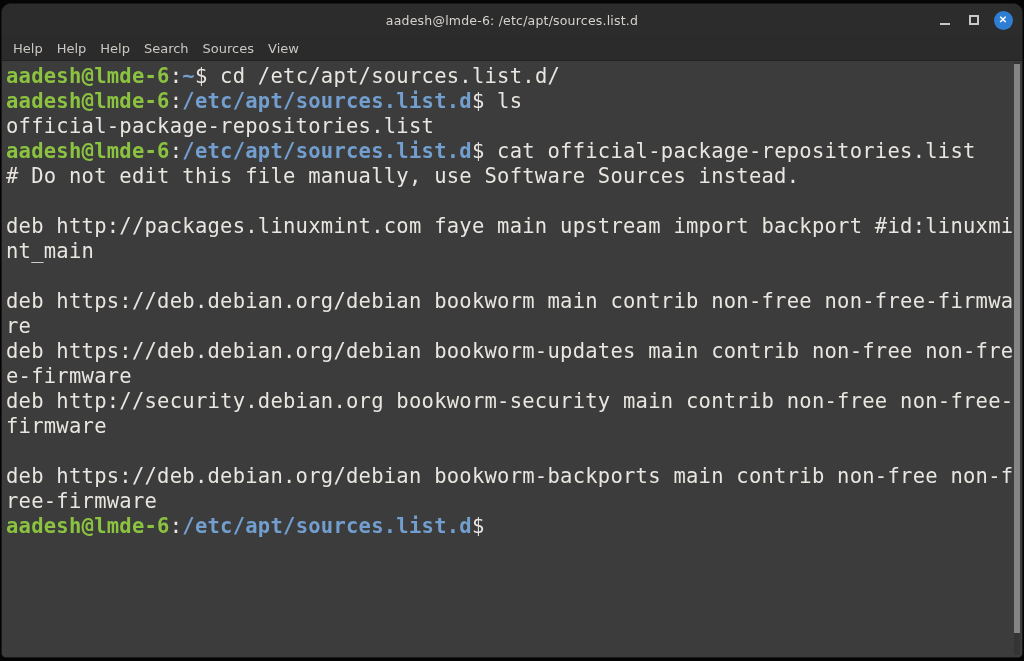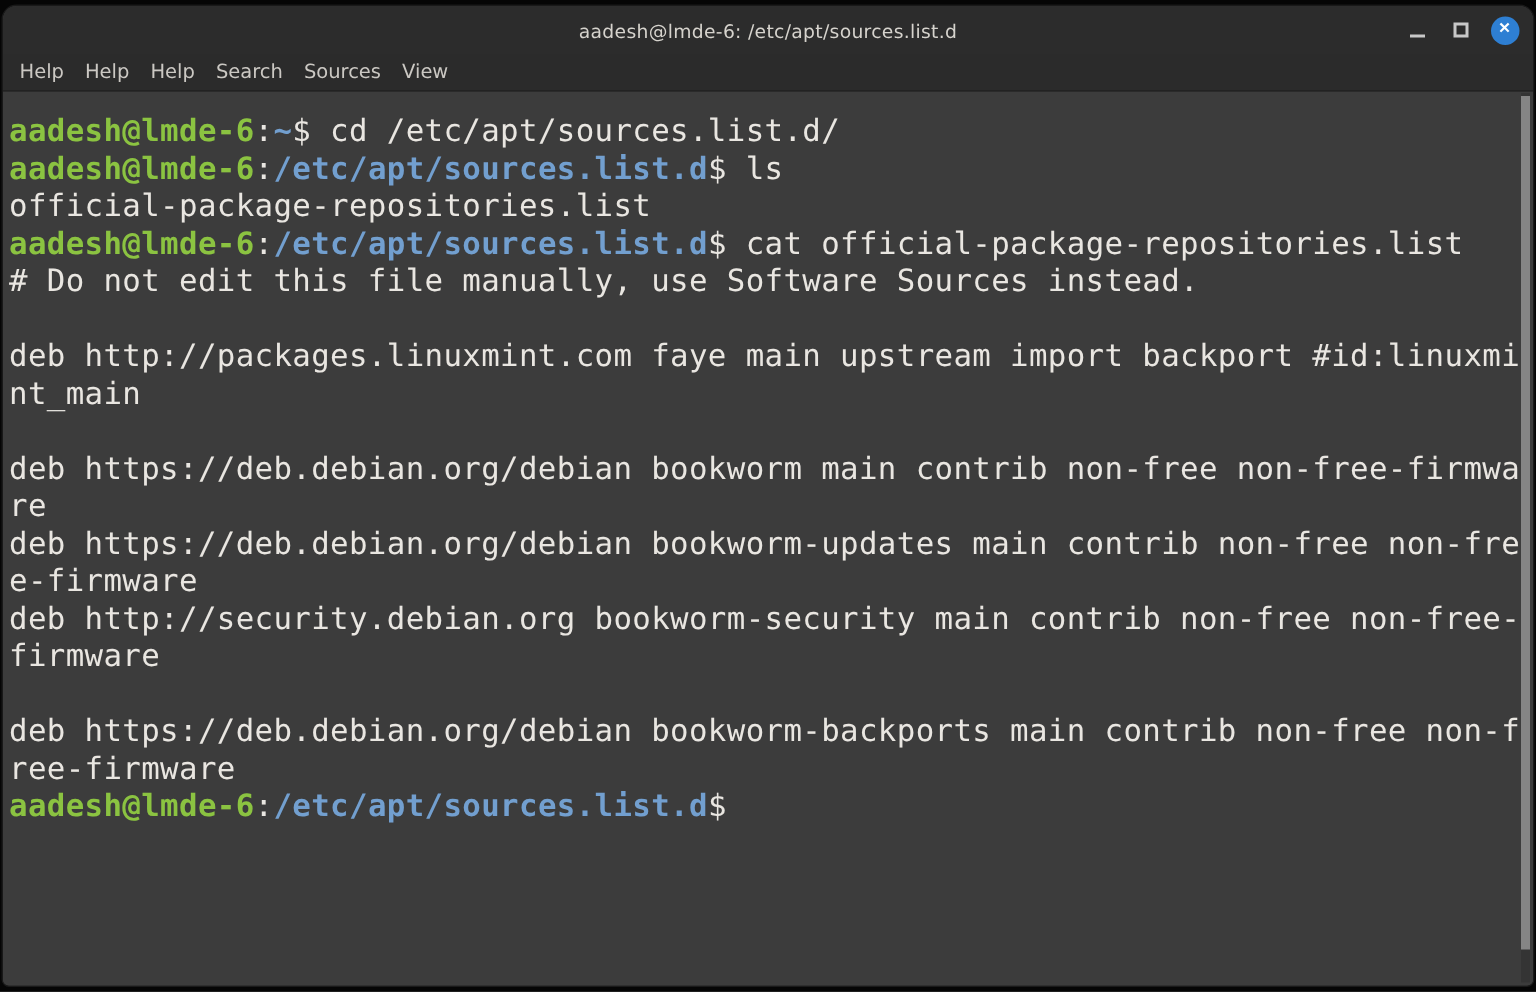--- a/index.html
+++ b/index.html
@@ -51,21 +51,21 @@
     color: #cbc8c3; font-size: 13px; padding: 0 7px; cursor: default;
   }
 
   
   .terminal {
     position: absolute; top: 58px; left: 0; right: 0; bottom: 0;
     background: #3c3c3c;
     font-family: "DejaVu Sans Mono", monospace;
     font-size: 20.5px; line-height: 25px; letter-spacing: 0.25px;
     color: var(--c-fg, #e9e6e1);
-    padding: 13px 0 0 4px;
+    padding: 2px 0 0 4px;
     white-space: pre;
     overflow: hidden;
   }
   .tline { height: 25px; }
   .seg-green { color: var(--c-green, #8bc341); font-weight: bold; }
   .seg-blue  { color: var(--c-blue, #729fcf); font-weight: bold; }
   .seg-fg    { color: var(--c-fg, #e9e6e1); }
 
   
   .scrollbar {

